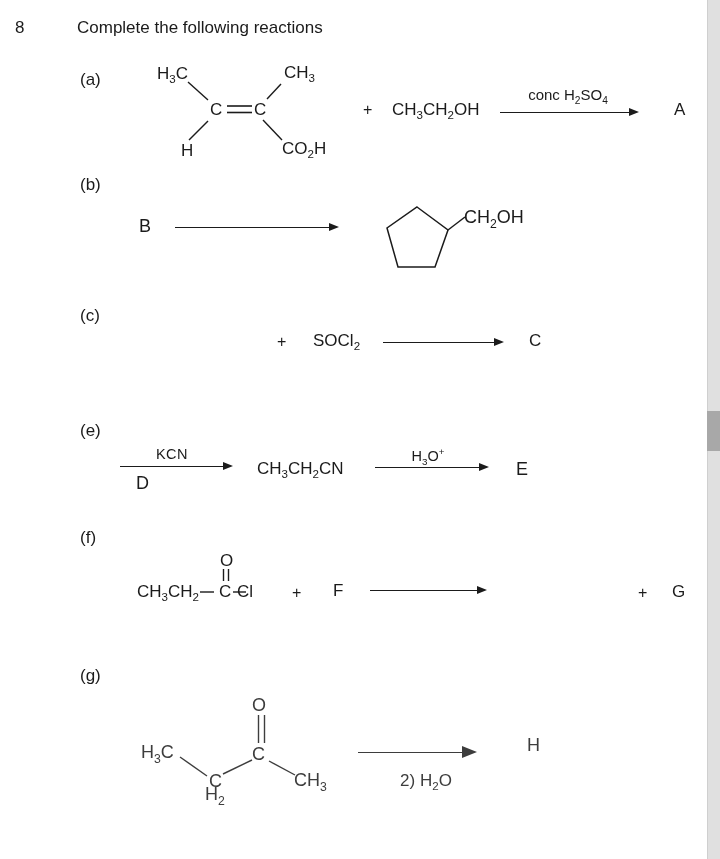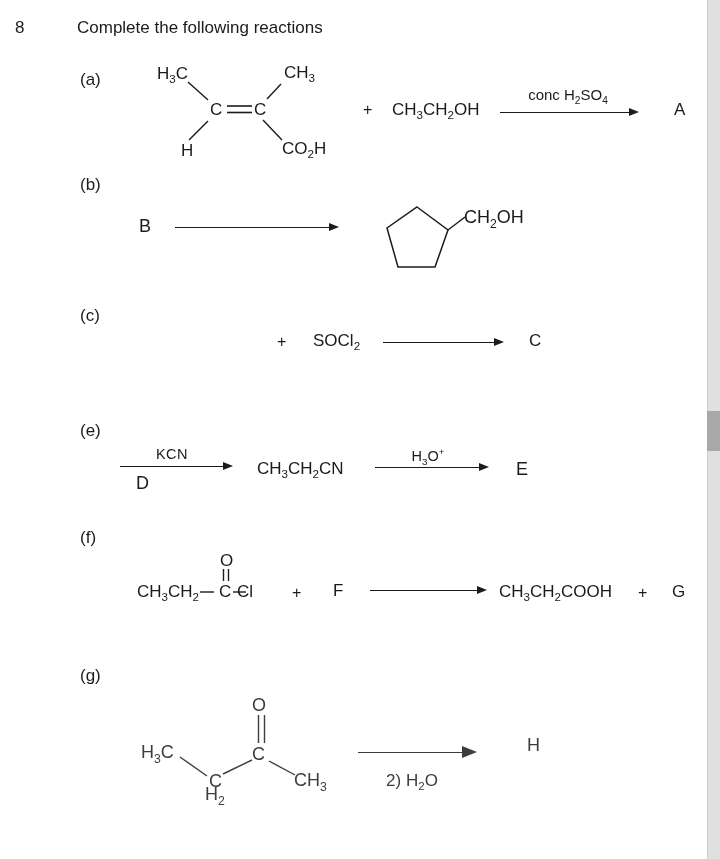--- a/index.html
+++ b/index.html
@@ -101,21 +101,20 @@
     </svg>
     <span class="t" style="left:85px;top:6px;">O</span>
     <span class="t" style="left:2px;top:37px;">CH<sub>3</sub>CH<sub>2</sub></span>
     <span class="t" style="left:84px;top:37px;">C</span>
     <span class="t" style="left:102px;top:37px;">Cl</span>
   </div>
 
   <div class="t" style="left:292px;top:584px;font-size:16px;">+</div>
   <div class="t" style="left:333px;top:581px;">F</div>
   <div class="arr" style="left:370px;top:590px;width:108px;"></div>
-  <div class="t" style="left:499px;top:582px;">CH<sub>3</sub>CH<sub>2</sub>COOH</div>
   <div class="t" style="left:638px;top:584px;font-size:16px;">+</div>
   <div class="t" style="left:672px;top:582px;">G</div>
 
   <div class="t" style="left:80px;top:666px;">(g)</div>
 
   <div class="gtext" style="position:absolute;left:135px;top:690px;width:215px;height:125px;">
     <svg class="bonds" style="left:0;top:0;" width="215" height="125" viewBox="0 0 215 125">
       <line x1="123.5" y1="25" x2="123.5" y2="53" stroke="#3d3d3d" stroke-width="1.4"></line>
       <line x1="129.5" y1="25" x2="129.5" y2="53" stroke="#3d3d3d" stroke-width="1.4"></line>
       <line x1="45" y1="67" x2="72" y2="86" stroke="#3d3d3d" stroke-width="1.4"></line>
@@ -124,19 +123,19 @@
     </svg>
     <span class="t lg" style="left:117px;top:5px;">O</span>
     <span class="t lg" style="left:6px;top:52px;">H<sub>3</sub>C</span>
     <span class="t lg" style="left:117px;top:54px;">C</span>
     <span class="t lg" style="left:74px;top:81px;">C</span>
     <span class="t lg" style="left:70px;top:94px;">H<sub>2</sub></span>
     <span class="t lg" style="left:159px;top:80px;">CH<sub>3</sub></span>
   </div>
 
   <div class="arr big" style="left:358px;top:752px;width:105px;"></div>
-  <div class="t gtext ctr" style="left:358px;top:771px;width:108px;text-align:center;">2) H<sub>2</sub>O</div>
+  <div class="t gtext ctr" style="left:372px;top:771px;width:108px;text-align:center;">2) H<sub>2</sub>O</div>
   <div class="t lg gtext" style="left:527px;top:735px;">H</div>
 
   <div class="sb-track"></div>
   <div class="sb-thumb"></div>
 
 </div>
 
 </body></html>

